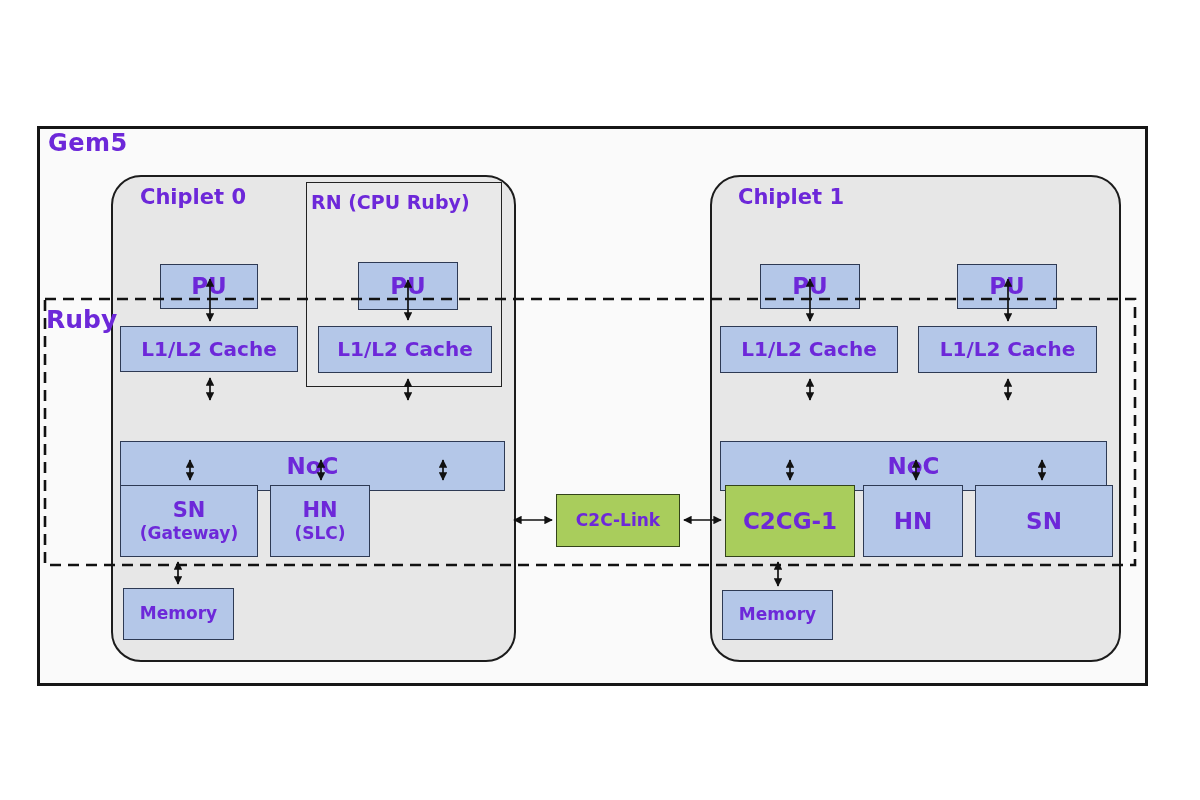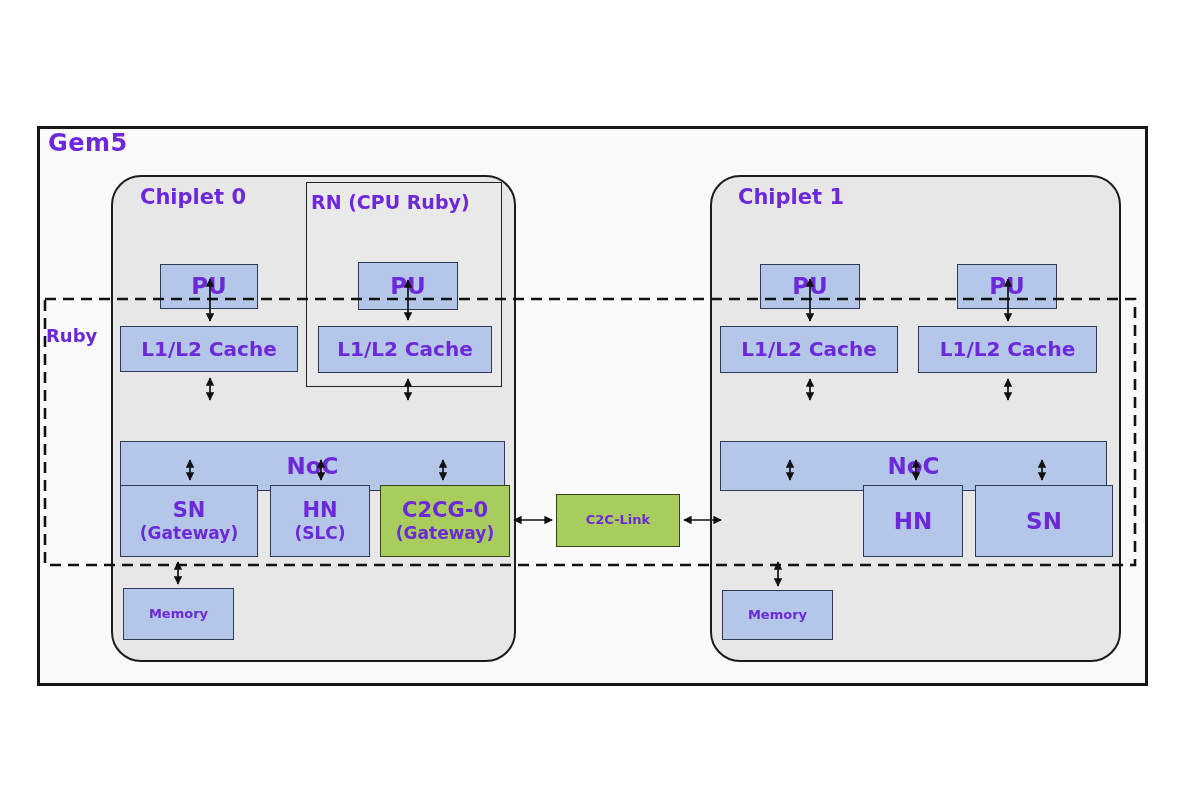--- a/index.html
+++ b/index.html
@@ -24,29 +24,29 @@
   .chiplet.c0 { left:111px; width:405px; }
   .chiplet.c1 { left:710px; width:411px; }
   .chiplet-title { position:absolute; font-size:21px; }
   .ct0 { left:140px; top:185px; }
   .ct1 { left:738px; top:185px; }
   .rn-group {
     position:absolute; left:306px; top:182px; width:196px; height:205px;
     background:#e9e9e9; border:1.6px solid #222; box-sizing:border-box;
   }
   .rn-title { position:absolute; left:311px; top:191px; font-size:19px; }
-  .ruby-label { position:absolute; left:46px; top:305px; font-size:18px;margin-top:20px; }
+  .ruby-label { position:absolute; left:46px; top:305px; font-size:25px; }
   .node {
     position:absolute; box-sizing:border-box;
     background:#b4c7e8; border:1.6px solid #2e3a54;
     display:flex; flex-direction:column; align-items:center; justify-content:center;
     text-align:center; line-height:1.15;
   }
   .node.green { background:#a9cd5c; border-color:#33431a; }
-  .fs23 { font-size:23px;margin-top:36px; } .fs21 { font-size:13px; } .fs20 { font-size:20px; }
+  .fs23 { font-size:23px;margin-top:36px; } .fs21 { font-size:17px; } .fs20 { font-size:20px; }
   .sub { font-size:17px; margin-top:2px; }
   .main-line { font-size:21px; }
   .single { font-size:23px; }
   svg.overlay { position:absolute; left:0; top:0; pointer-events:none; }
 </style>
 </head>
 <body>
 
 <div class="canvas">
 
@@ -70,34 +70,31 @@
   <div class="node fs23" style="left:120px; top:405px; width:385px; height:50px;">NoC</div>
 
   <div class="node" style="left:120px; top:485px; width:138px; height:72px;">
     <span class="main-line">SN</span>
     <span class="sub">(Gateway)</span>
   </div>
   <div class="node" style="left:270px; top:485px; width:100px; height:72px;">
     <span class="main-line">HN</span>
     <span class="sub">(SLC)</span>
   </div>
-  <div class="node green" style="left:380px; top:485px; width:130px; height:72px;">
-    <span class="main-line">C2CG-0</span>
-    <span class="sub">(Gateway)</span>
-  </div>
   <div class="node fs21" style="left:123px; top:588px; width:111px; height:52px;">Memory</div>
 
   <div class="node green fs21" style="left:556px; top:494px; width:124px; height:53px;">C2C-Link</div>
 
   <div class="node fs23" style="left:760px; top:228px; width:100px; height:45px;">PU</div>
   <div class="node fs23" style="left:957px; top:228px; width:100px; height:45px;">PU</div>
   <div class="node fs20" style="left:720px; top:326px; width:178px; height:47px;">L1/L2 Cache</div>
   <div class="node fs20" style="left:918px; top:326px; width:179px; height:47px;">L1/L2 Cache</div>
   <div class="node fs23" style="left:720px; top:405px; width:387px; height:50px;">NoC</div>
 
+  <div class="node green single" style="left:725px; top:485px; width:130px; height:72px;">C2CG-1</div>
   <div class="node single" style="left:863px; top:485px; width:100px; height:72px;">HN</div>
   <div class="node single" style="left:975px; top:485px; width:138px; height:72px;">SN</div>
   <div class="node fs21" style="left:722px; top:590px; width:111px; height:50px;">Memory</div>
 
   <svg class="overlay" width="1200" height="800" viewBox="0 0 1200 800">
     <defs>
       <marker id="ah" viewBox="0 0 10 10" refX="9" refY="5" markerWidth="8.5" markerHeight="8.5" markerUnits="userSpaceOnUse" orient="auto-start-reverse">
         <path d="M0,0 L10,5 L0,10 z" fill="#111"></path>
       </marker>
     </defs>

